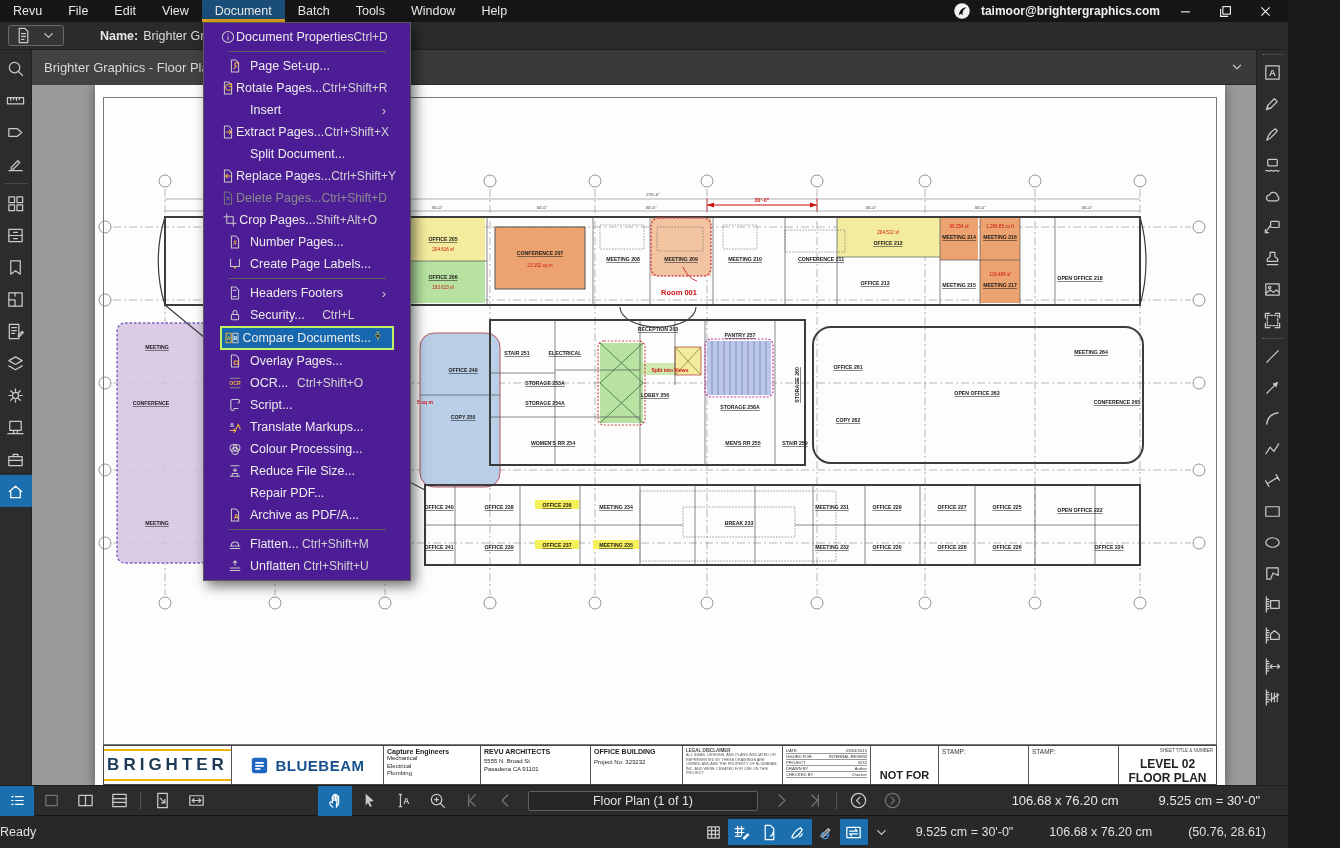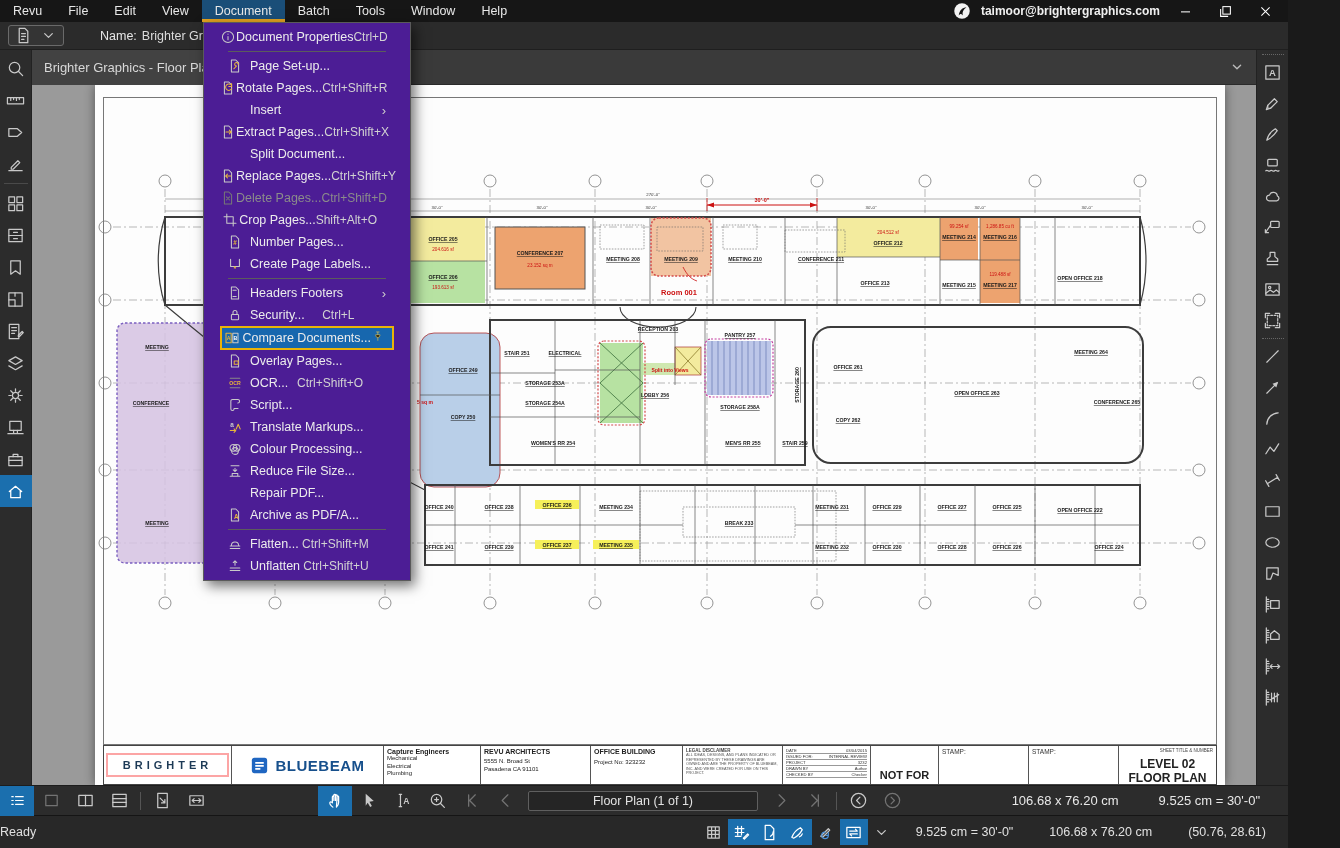--- a/index.html
+++ b/index.html
@@ -17,21 +17,21 @@
   .revu-logo svg { width:18px; height:18px; display:block; }
   .wbtn { background:none; border:none; width:30px; height:22px; display:flex; align-items:center; justify-content:center; }
   .wbtn svg { width:15px; height:15px; }
   .wbtn svg * { stroke:#fff; stroke-width:1.4; fill:none; }
 
   
   .namebar { height:28px; background:#2b2b2b; display:flex; align-items:center; color:#e6e6e6; border-bottom:1px solid #1f1f1f; }
   .docsel { margin-left:8px; height:21px; width:56px; border:1px solid #6a6a6a; border-radius:3px;
     display:flex; align-items:center; justify-content:space-evenly; background:#343434; }
   .docsel svg { width:14px; height:14px; }
-  .nlabel { font-weight:normal; font-size:12.5px; margin-left:36px; }
+  .nlabel { font-weight:bold; font-size:12.5px; margin-left:36px; }
   .nvalue { font-size:12.5px; margin-left:5px; color:#dcdcdc; }
 
   
   .mainrow { display:flex; height:735px; }
   .sidebar { width:32px; background:#2c2c2c; display:flex; flex-direction:column; align-items:center; padding-top:2px; }
   .sidebar.left { border-right:1px solid #222; }
   .sidebar.right { border-left:1px solid #222; }
   .side-btn { width:32px; height:32px; display:flex; align-items:center; justify-content:center; }
   .sidebar.right .side-btn { height:31px; }
   .side-btn.active { background:#1b6fae; }
@@ -64,21 +64,21 @@
   .c-yellow { fill:#f3eb9e; } .c-green { fill:#b7e2a2; } .c-orange { fill:#eda36f; }
   .c-orange-light { fill:#f2c4a2; } .c-purple { fill:#d5c2e2; opacity:.85; }
   .c-blue { fill:#b9cfe8; } .c-greenlight { fill:#cfe8b0; } .c-bluehatch { fill:#bcc6e8; }
   .c-yellowhl { fill:#f6f05a; }
 
   
   .titleblock { position:absolute; left:8px; right:8px; bottom:0; height:40px; display:flex; border:1px solid #444; background:#fff; color:#222; }
   .tb-cell { border-right:1px solid #555; padding:2px 3px; overflow:hidden; }
   .tb-cell:last-child { border-right:none; }
   .brighter-box { width:128px; display:flex; align-items:center; justify-content:center; }
-  .brighter-inner { border:2px solid #fca5a5; padding:4px 15px; color:#1d3a56; font-weight:bold; letter-spacing:4px; font-size:11px; }
+  .brighter-inner { border:2px solid #eab308; padding:4px 15px; color:#1d3a56; font-weight:bold; letter-spacing:4px; font-size:17px; }
   .bluebeam-box { width:152px; display:flex; align-items:center; justify-content:center; gap:8px; }
   .bb-mark svg { width:17px; height:17px; display:block; }
   .bb-text { color:#17508c; font-weight:bold; font-size:15px; letter-spacing:.5px; }
   .tb-eng { width:97px; } .tb-arch { width:110px; } .tb-bldg { width:92px; }
   .tb-legal { width:100px; } .tb-meta { width:88px; } .tb-notfor { width:68px; display:flex; align-items:flex-end; justify-content:center; }
   .tb-stamp { width:90px; font-size:6.5px; color:#333; }
   .tb-sheet { flex:1; text-align:center; }
   .tb-h { font-weight:bold; font-size:7px; }
   .tb-l { font-size:6px; color:#222; line-height:1.25; }
   .legal-h { font-size:4.5px; font-weight:bold; color:#444; }
@@ -115,21 +115,21 @@
     border:1px solid #5a5a5a; box-shadow:4px 5px 12px rgba(0,0,0,.55); z-index:50; padding:3px 16px; }
   .menu-item { display:flex; align-items:center; height:22px; color:#ececec; font-size:12.5px; padding-right:8px; }
   .menu-item .islot { width:30px; display:flex; justify-content:center; }
   .menu-item .islot svg { width:16px; height:16px; }
   .mi-label { flex:0 1 auto; white-space:nowrap; }
   .mi-shortcut { margin-left:auto; font-size:12px; color:#d2d2d2; }
   .mi-extra { width:14px; text-align:right; color:#ccc; font-size:13px; margin-left:auto; }
   .menu-item.disabled { color:#8b8b8b; }
   .menu-item.disabled .mi-shortcut { color:#8b8b8b; }
   .menu-item.disabled .islot svg * { stroke:#777; }
-  .menu-item.highlighted { background:#1767ae; border:2px solid #eab308; height:24px; }
+  .menu-item.highlighted { background:#1767ae; border:2px solid #bef264; height:24px; }
   .menu-item.highlighted .mi-extra svg { width:13px; height:13px; }
   .menu-sep { border-top:1px solid #5c5c5c; margin:3px 8px; }
 </style>
 </head>
 <body>
 
 <div class="app">
 
   <div class="titlebar">
     <div class="menus">

